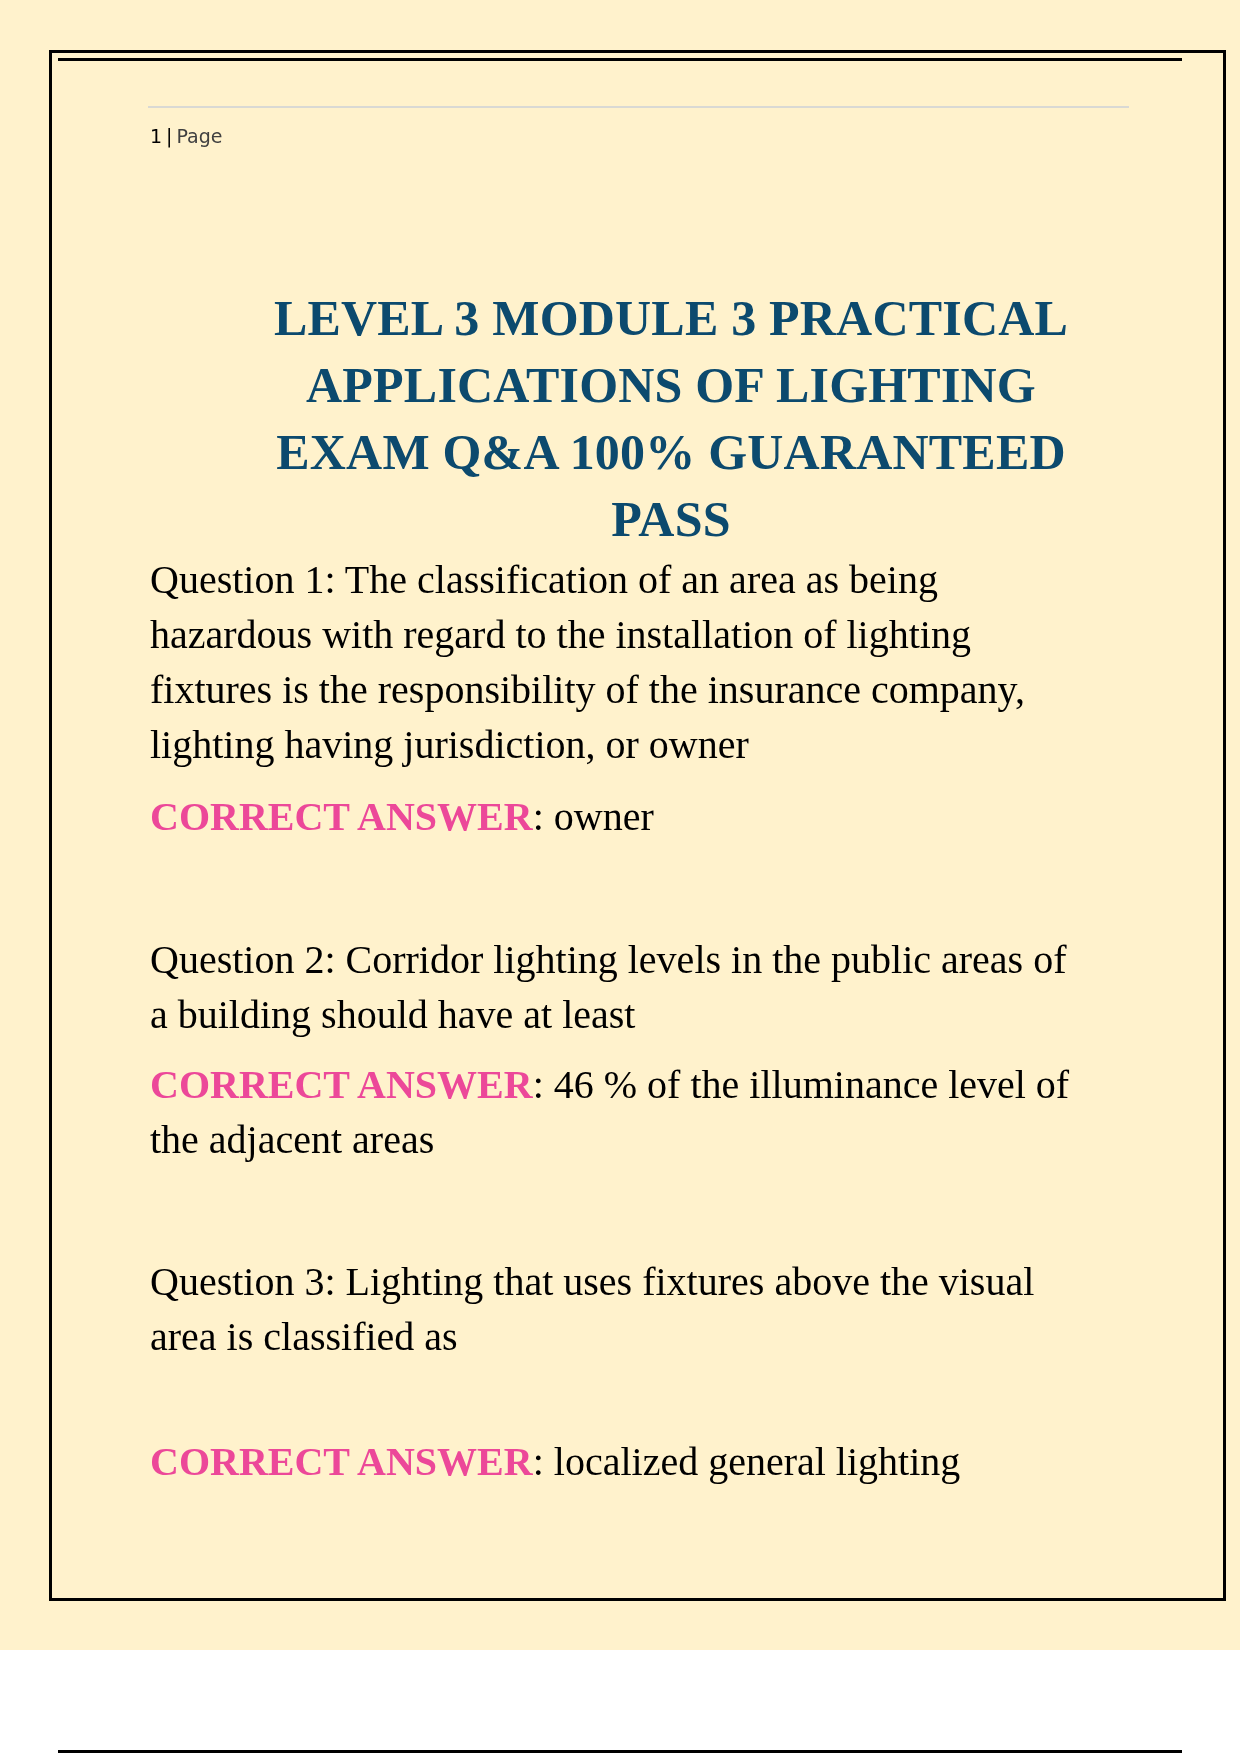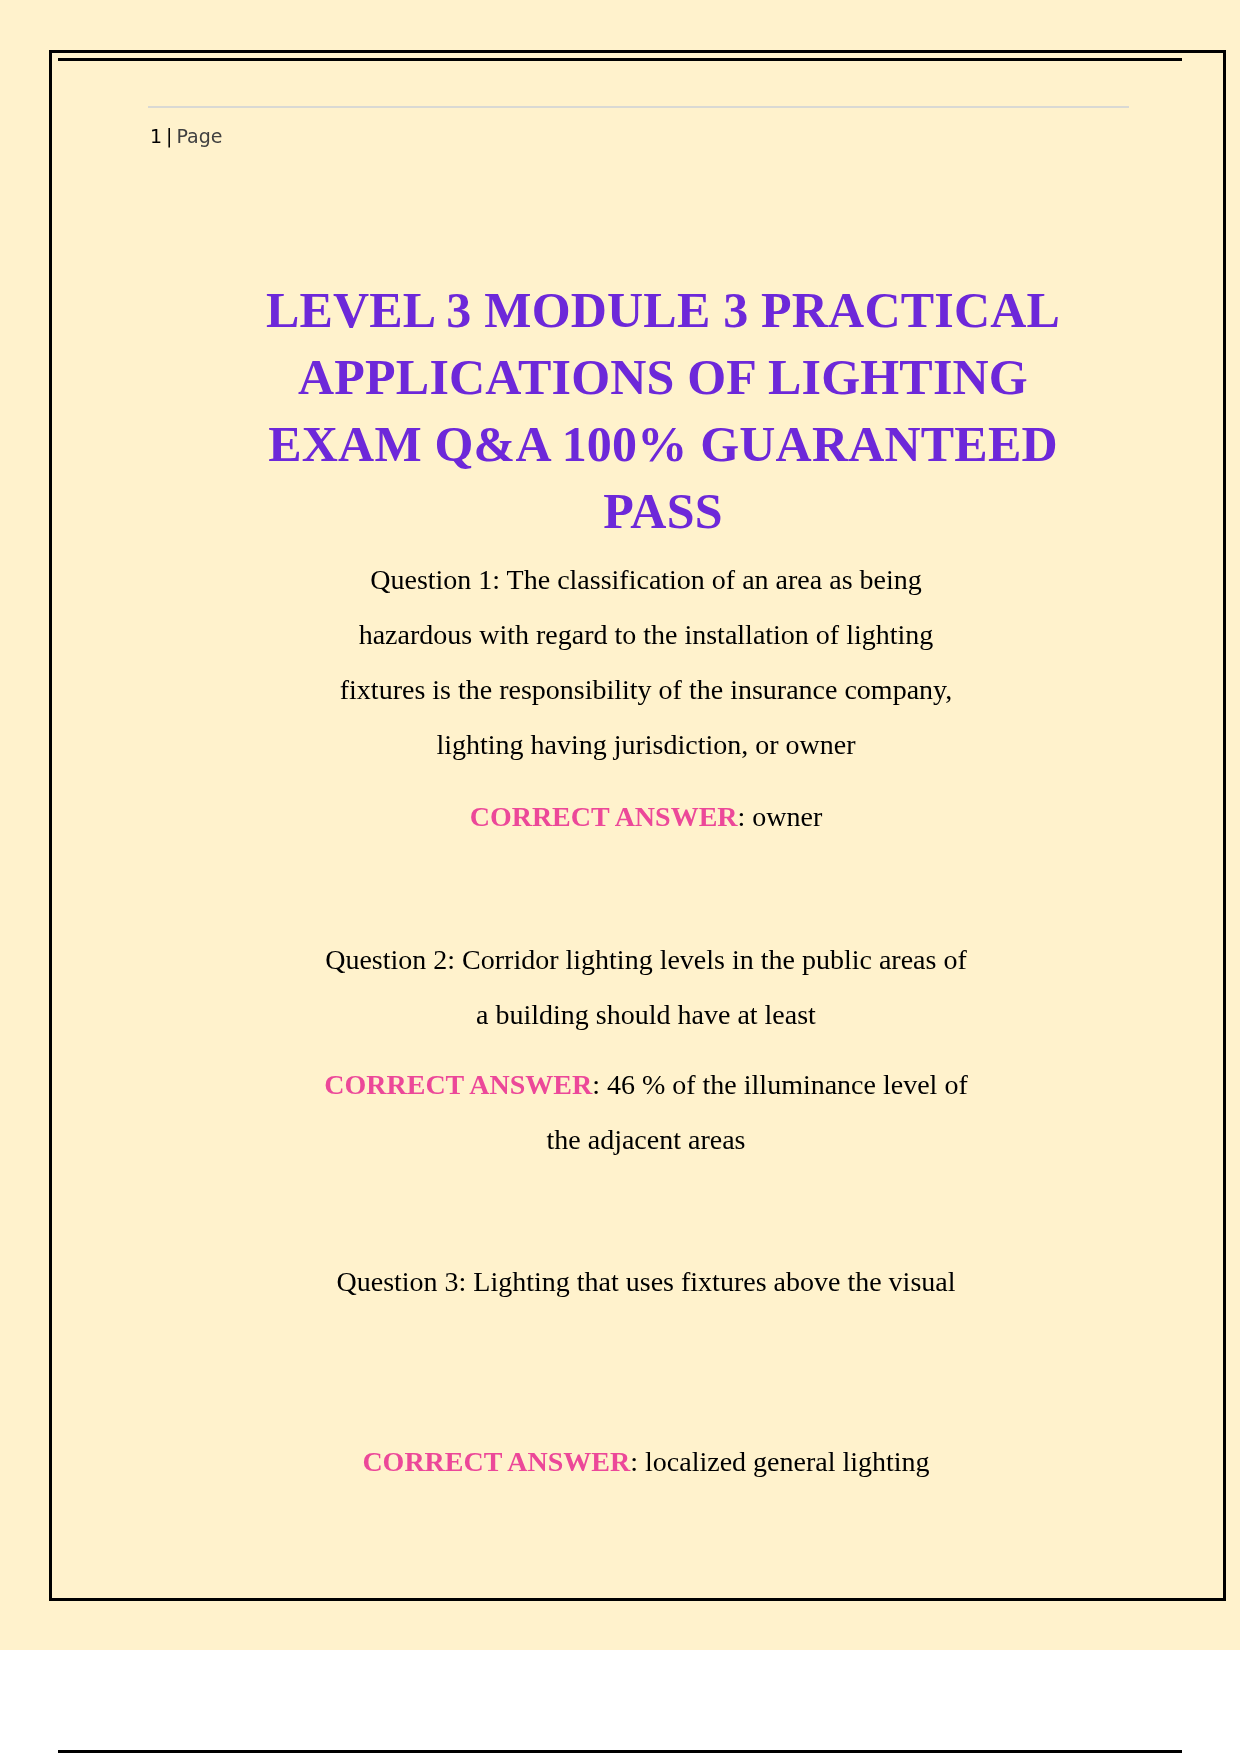--- a/index.html
+++ b/index.html
@@ -29,28 +29,28 @@
       font-family: "DejaVu Sans", "Liberation Sans", sans-serif;
       font-size: 19px; line-height: 24px; color: #000;
       white-space: nowrap;
     }
     .page-number .sep { color: #000; margin: 0 4px; }
     .page-number .page-word { color: #404040; }
     .title {
       position: absolute; left: 190px; top: 277px; width: 946px;
       text-align: center;
       font-weight: bold; font-size: 50px; line-height: 67px;
-      color: #6d28d9;
-      margin: 0;
+      color: #0c4a6e;
+      margin: 8px;
       letter-spacing: 0.2px;
     }
     .title span { display: block; white-space: nowrap; }
     .qblock {
-      position: absolute; left: 156px; width: 980px;
-      font-size: 28px; line-height: 55px; color: #000; text-align: center;
+      position: absolute; left: 150px; width: 980px;
+      font-size: 40px; line-height: 55px; color: #000;
     }
     .qblock span.line { display: block; white-space: nowrap; }
     .answer .label { color: #ec4899; font-weight: bold; }
     .bottom-line {
       position: absolute; left: 58px; top: 1750px; width: 1124px; height: 3px;
       background: #000000;
     }
   </style>
 </head>
 <body>
@@ -85,18 +85,19 @@
   <span class="line">Question 2: Corridor lighting levels in the public areas of</span>
   <span class="line">a building should have at least</span>
 </div>
 <div class="qblock answer" style="top:1057px;">
   <span class="line"><span class="label">CORRECT ANSWER</span><span>: 46 % of the illuminance level of</span></span>
   <span class="line">the adjacent areas</span>
 </div>
 
 <div class="qblock" style="top:1254px;">
   <span class="line">Question 3: Lighting that uses fixtures above the visual</span>
+  <span class="line">area is classified as</span>
 </div>
 <div class="qblock answer" style="top:1434px;">
   <span class="line"><span class="label">CORRECT ANSWER</span><span>: localized general lighting</span></span>
 </div>
 
 <div class="bottom-line"></div>
 
 </body></html>

